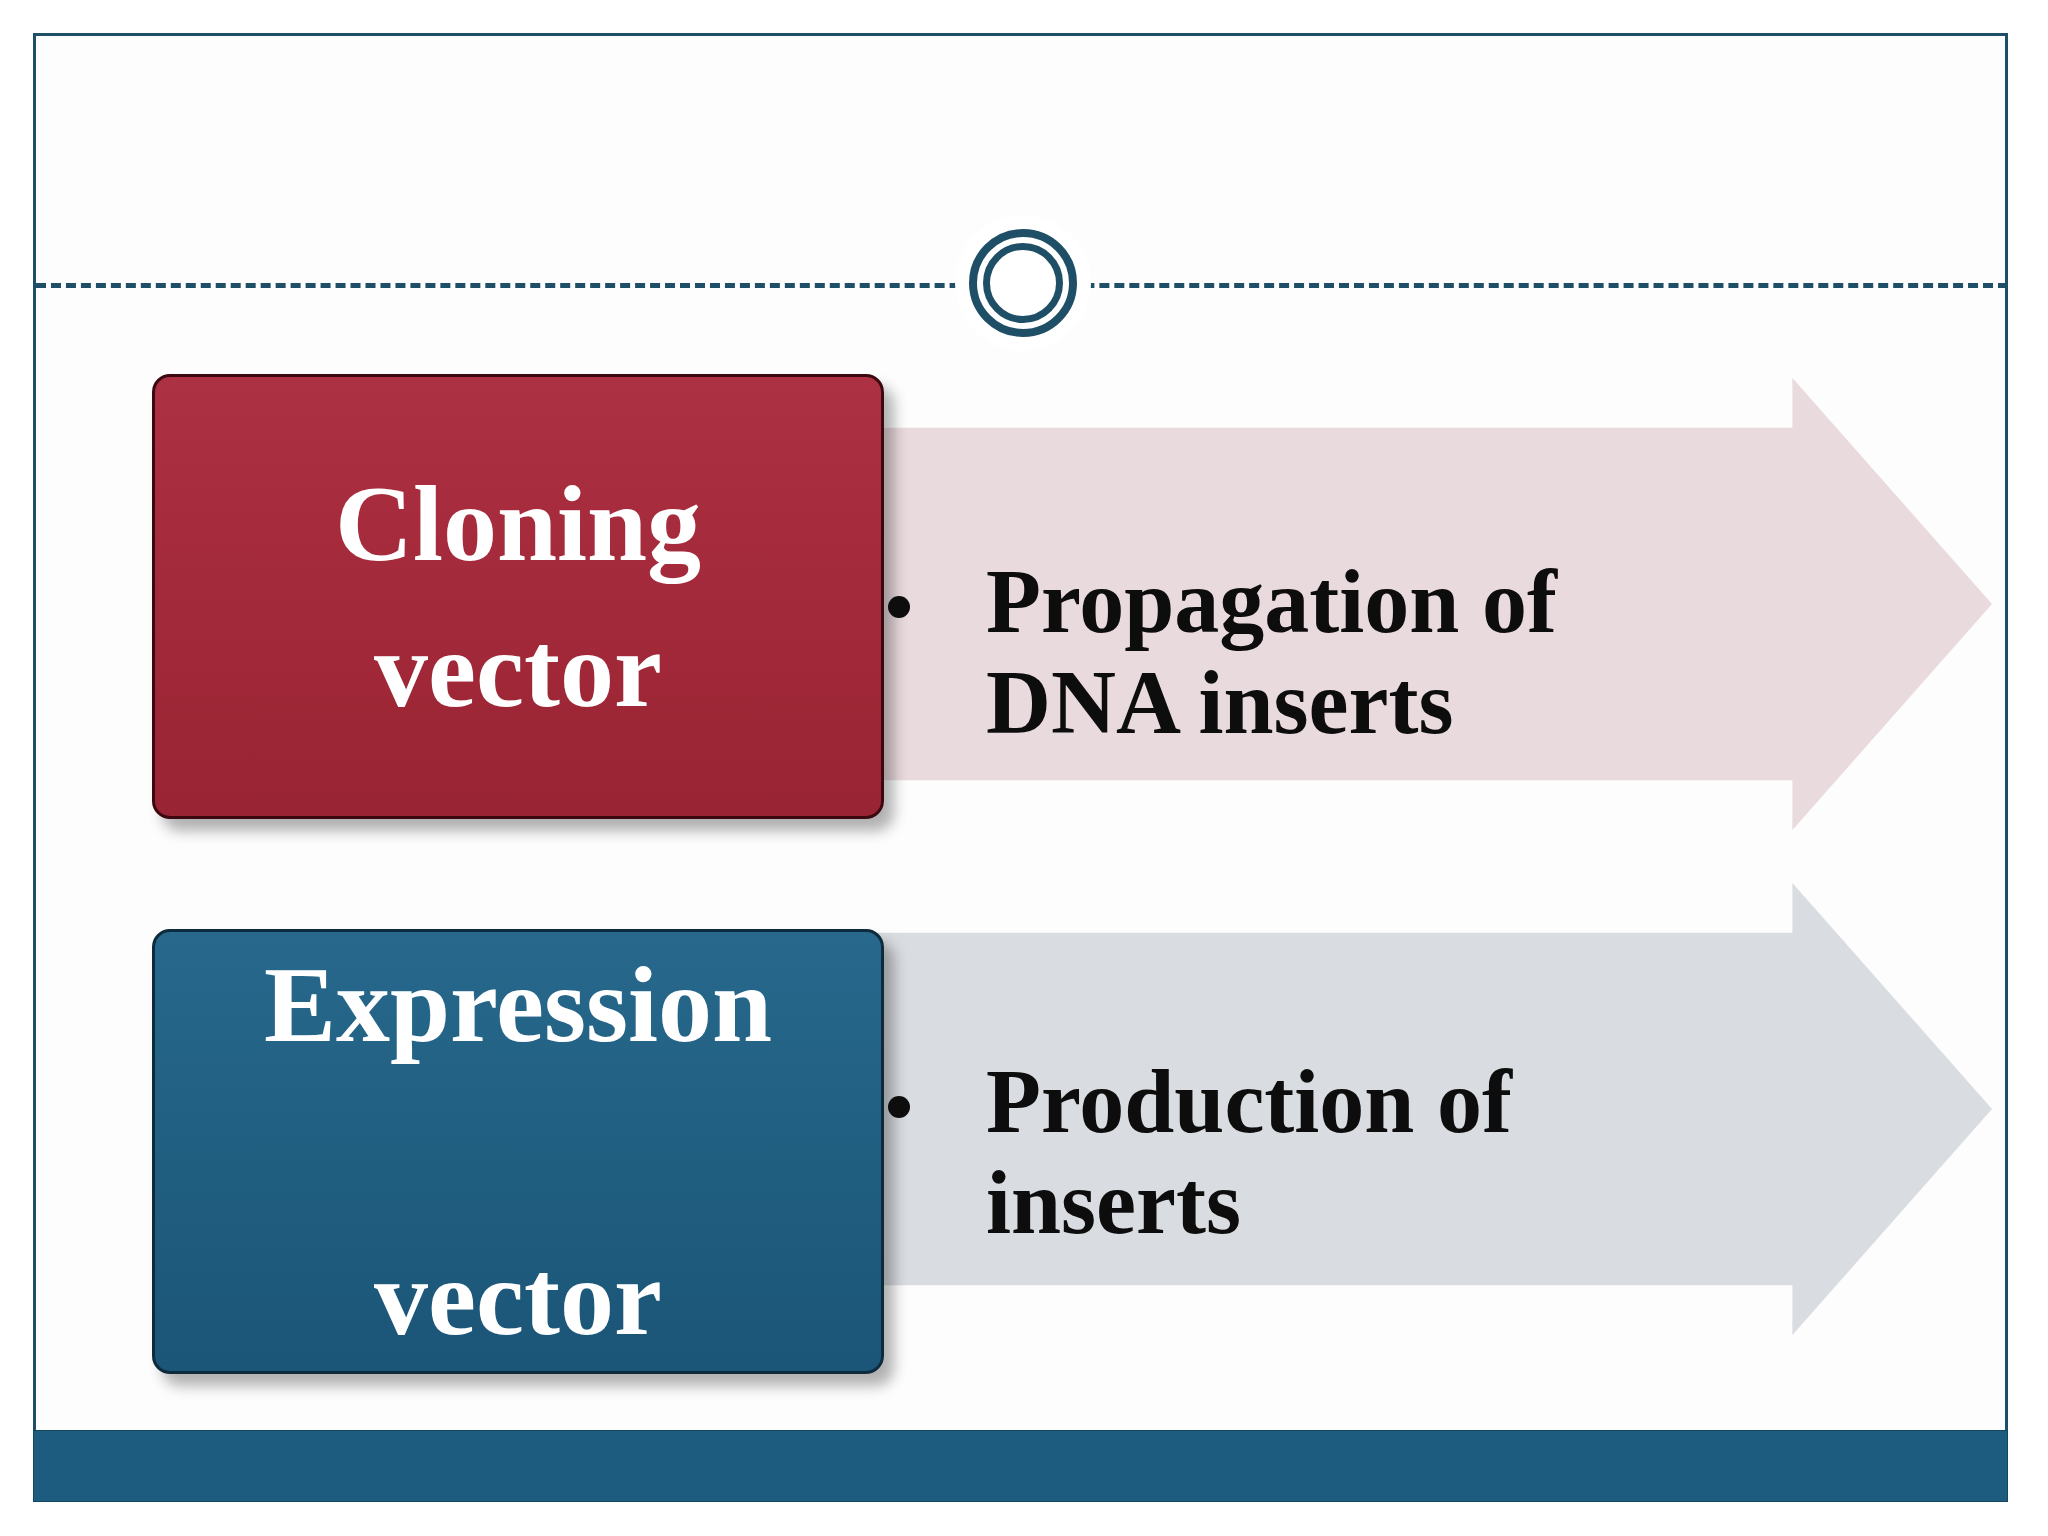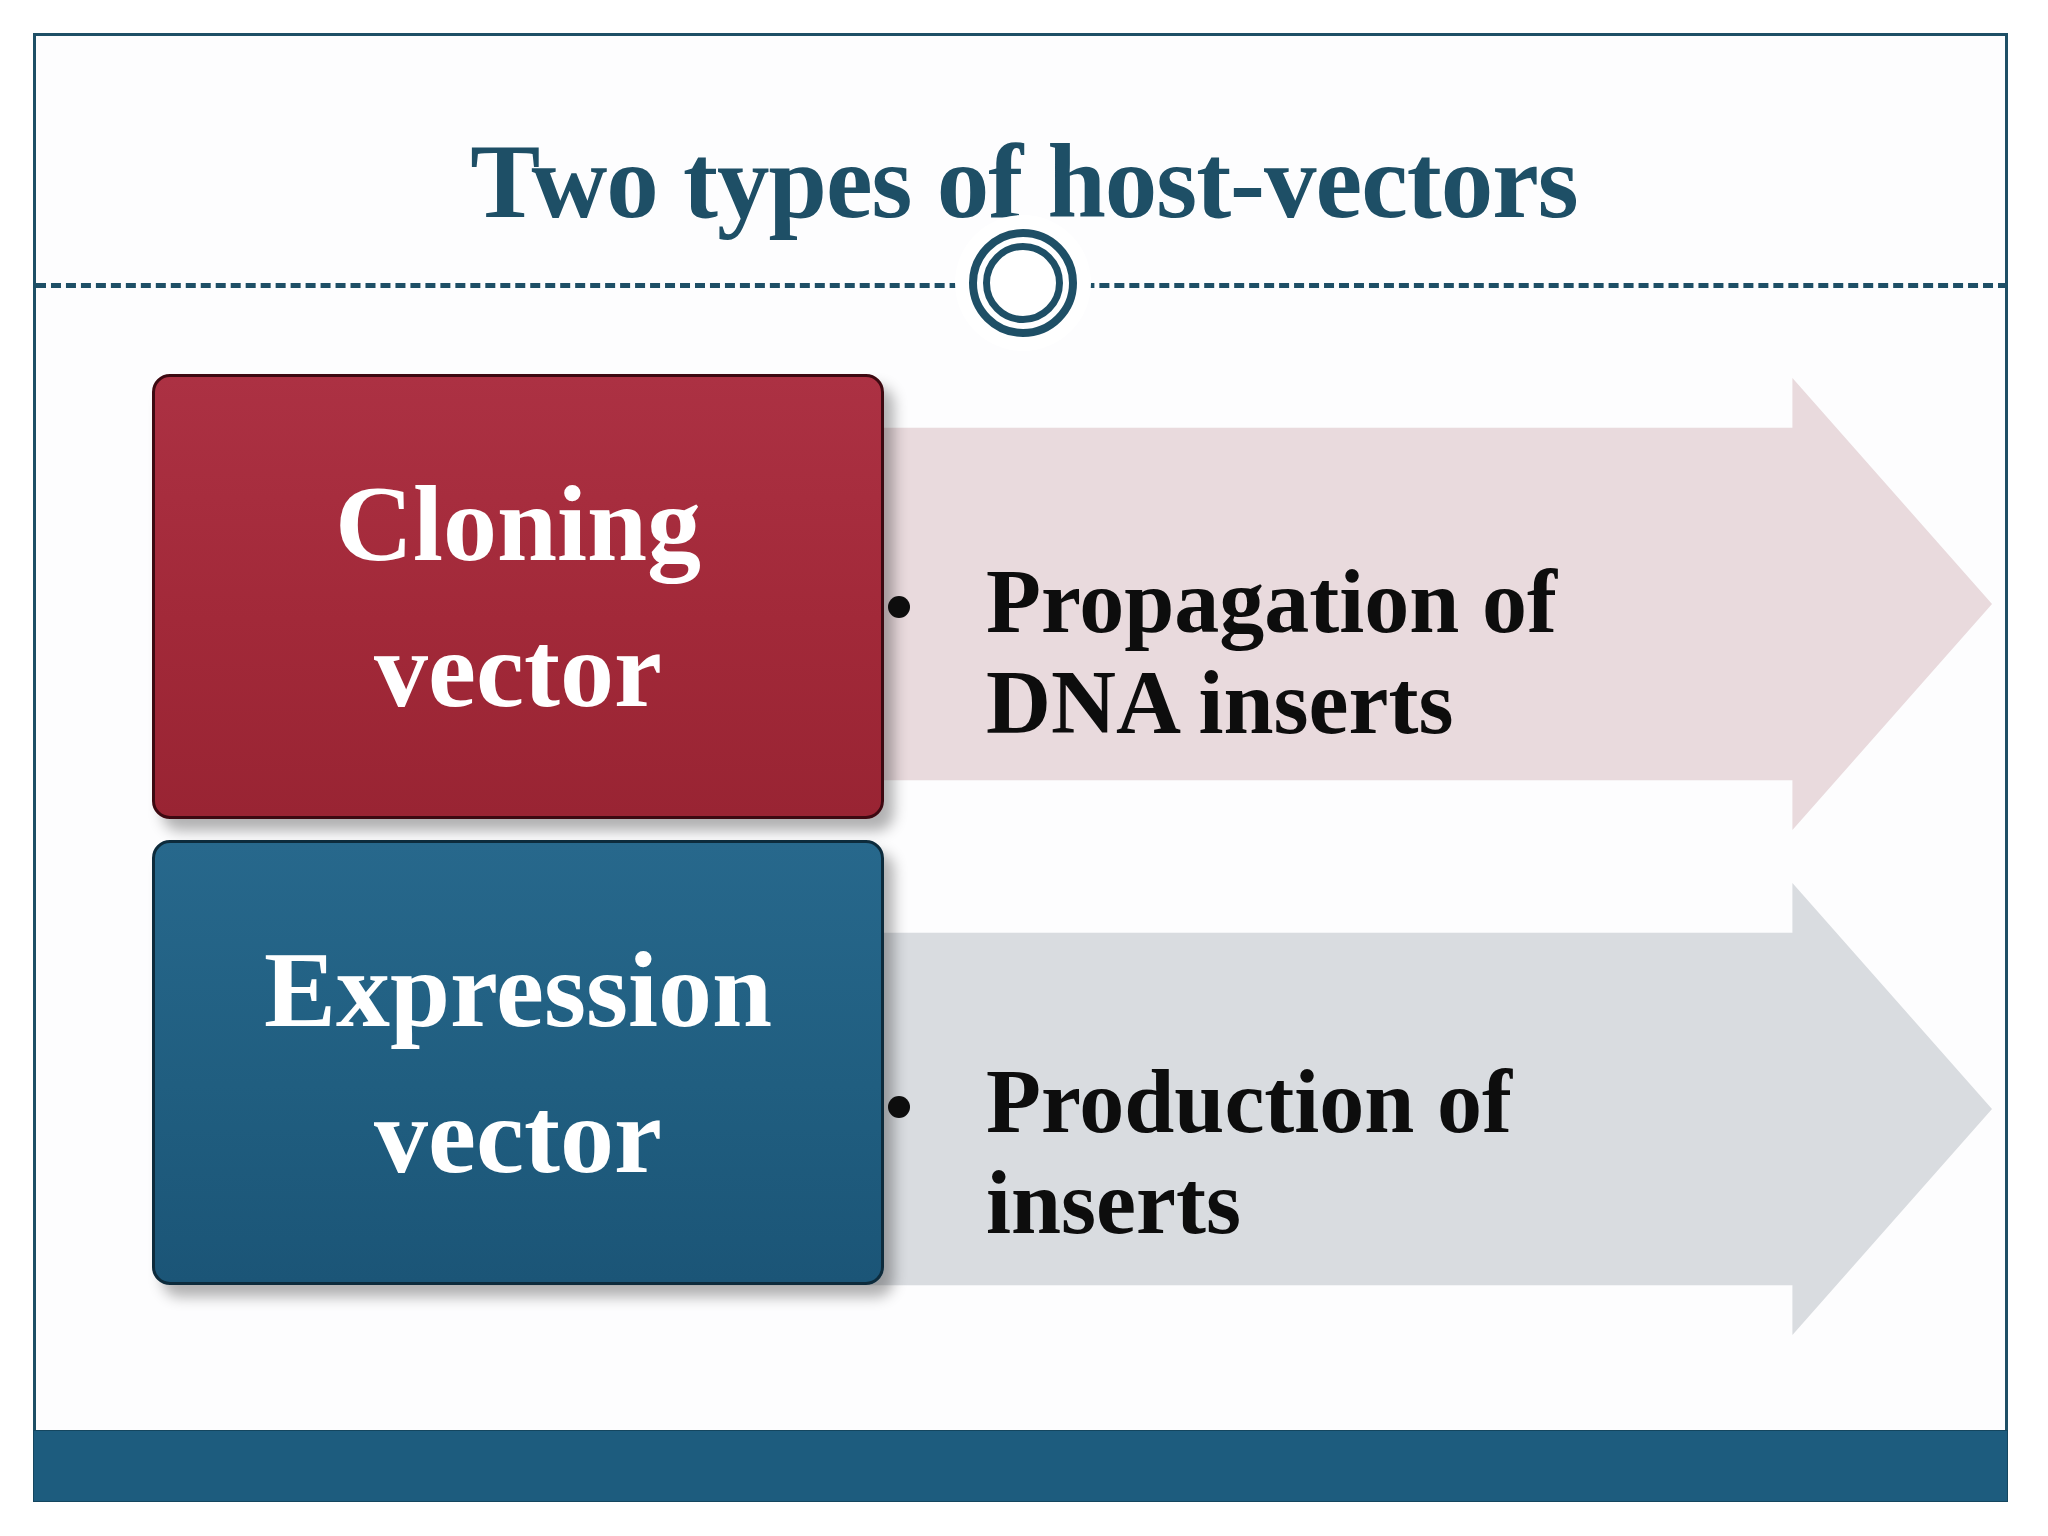--- a/index.html
+++ b/index.html
@@ -51,23 +51,24 @@
     color:#ffffff;font-weight:bold;font-size:108px;line-height:1.35;
     text-align:center;
     box-shadow:10px 12px 14px rgba(0,0,0,0.30);
   }
   .vector-box.cloning{
     top:374px;
     background:linear-gradient(180deg,#AC3143 0%,#A22939 55%,#992433 100%);
     border:3px solid #3D0911;
   }
   .vector-box.expression{
-    top:840px;
+    top:929px;
     background:linear-gradient(180deg,#27688C 0%,#205E80 55%,#1B5577 100%);
     border:3px solid #0D2B3C;
+    justify-content:space-between;
   }
   .bullet-dot{
     position:absolute;left:888px;width:22px;height:22px;border-radius:50%;
     background:#0D0D0D;
   }
   .bullet-dot.row1{top:596px;}
   .bullet-dot.row2{top:1096px;}
   .bullet-text{
     position:absolute;left:942px;width:720px;
     font-size:90px;font-weight:bold;color:#0D0D0D;line-height:1.12;margin-left:44px;
@@ -75,21 +76,20 @@
   .bullet-text.row1{top:552px;}
   .bullet-text.row2{top:1052px;}
 </style>
 </head>
 <body>
 
 <div class="canvas">
 
   <div class="frame"></div>
 
-  <h1 class="slide-title">Two types of host-vectors</h1>
 
   <div class="divider"></div>
   <div class="ring-outer">
     <div class="ring-inner"></div>
   </div>
 
   <div class="arrow row1"></div>
   <div class="vector-box cloning">
     <span>Cloning</span>
     <span>vector</span>

